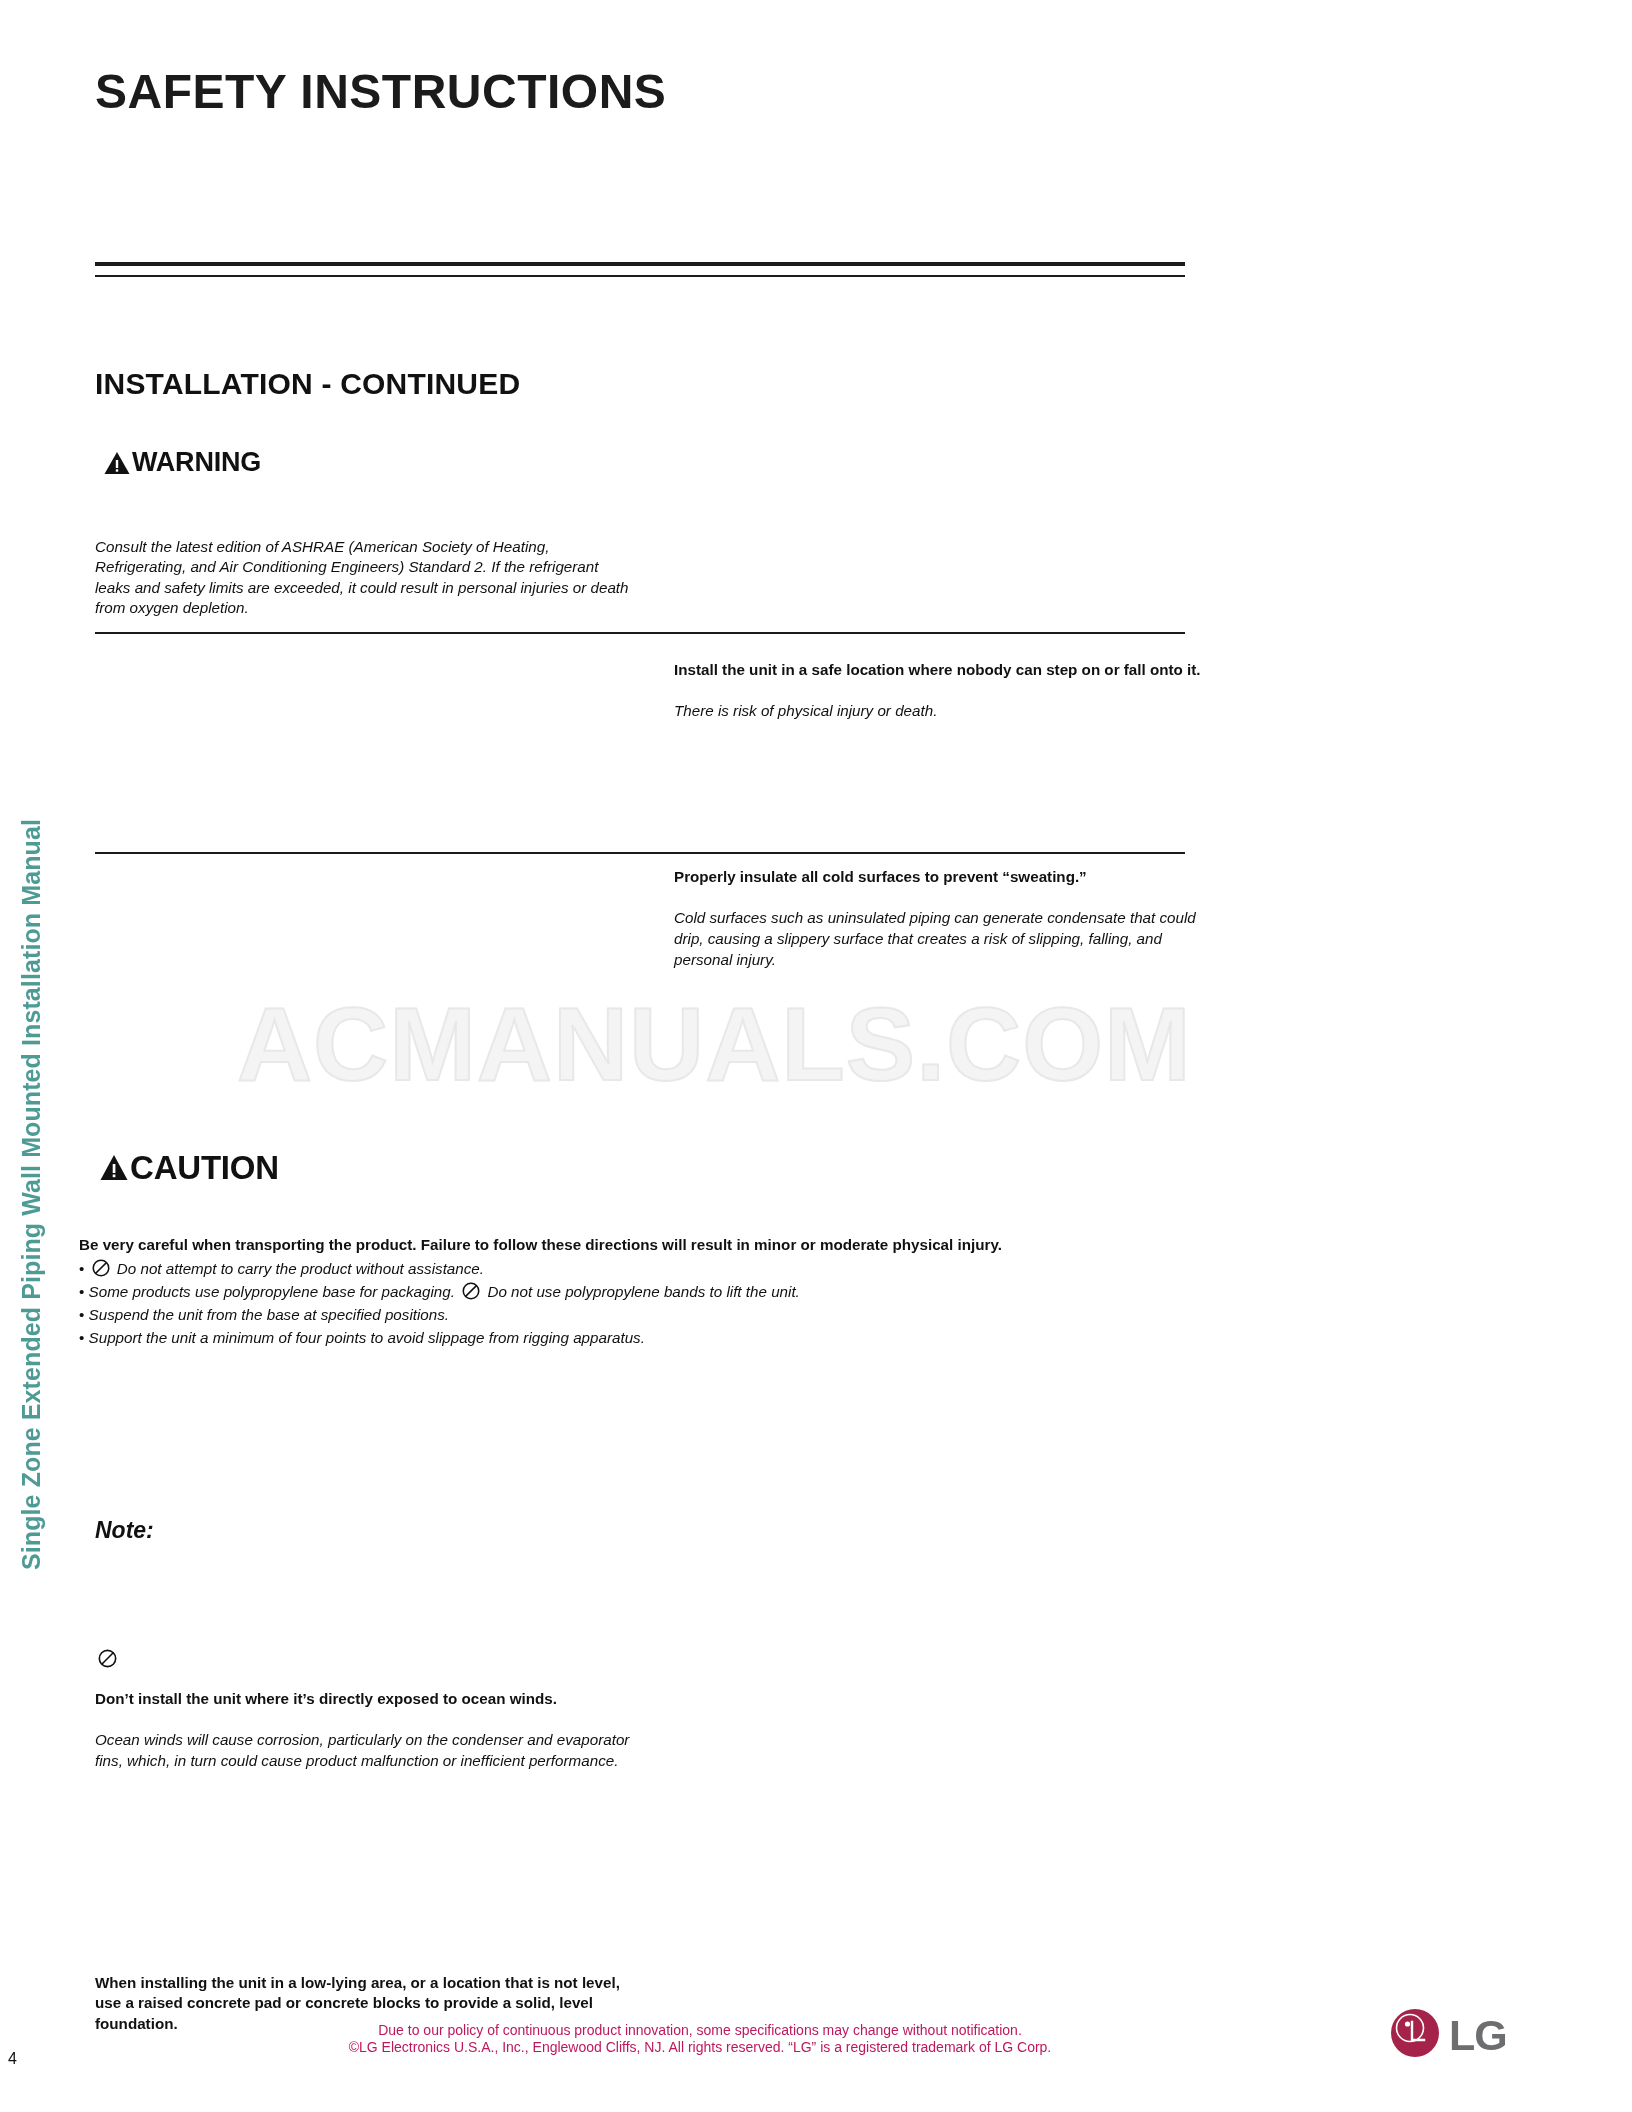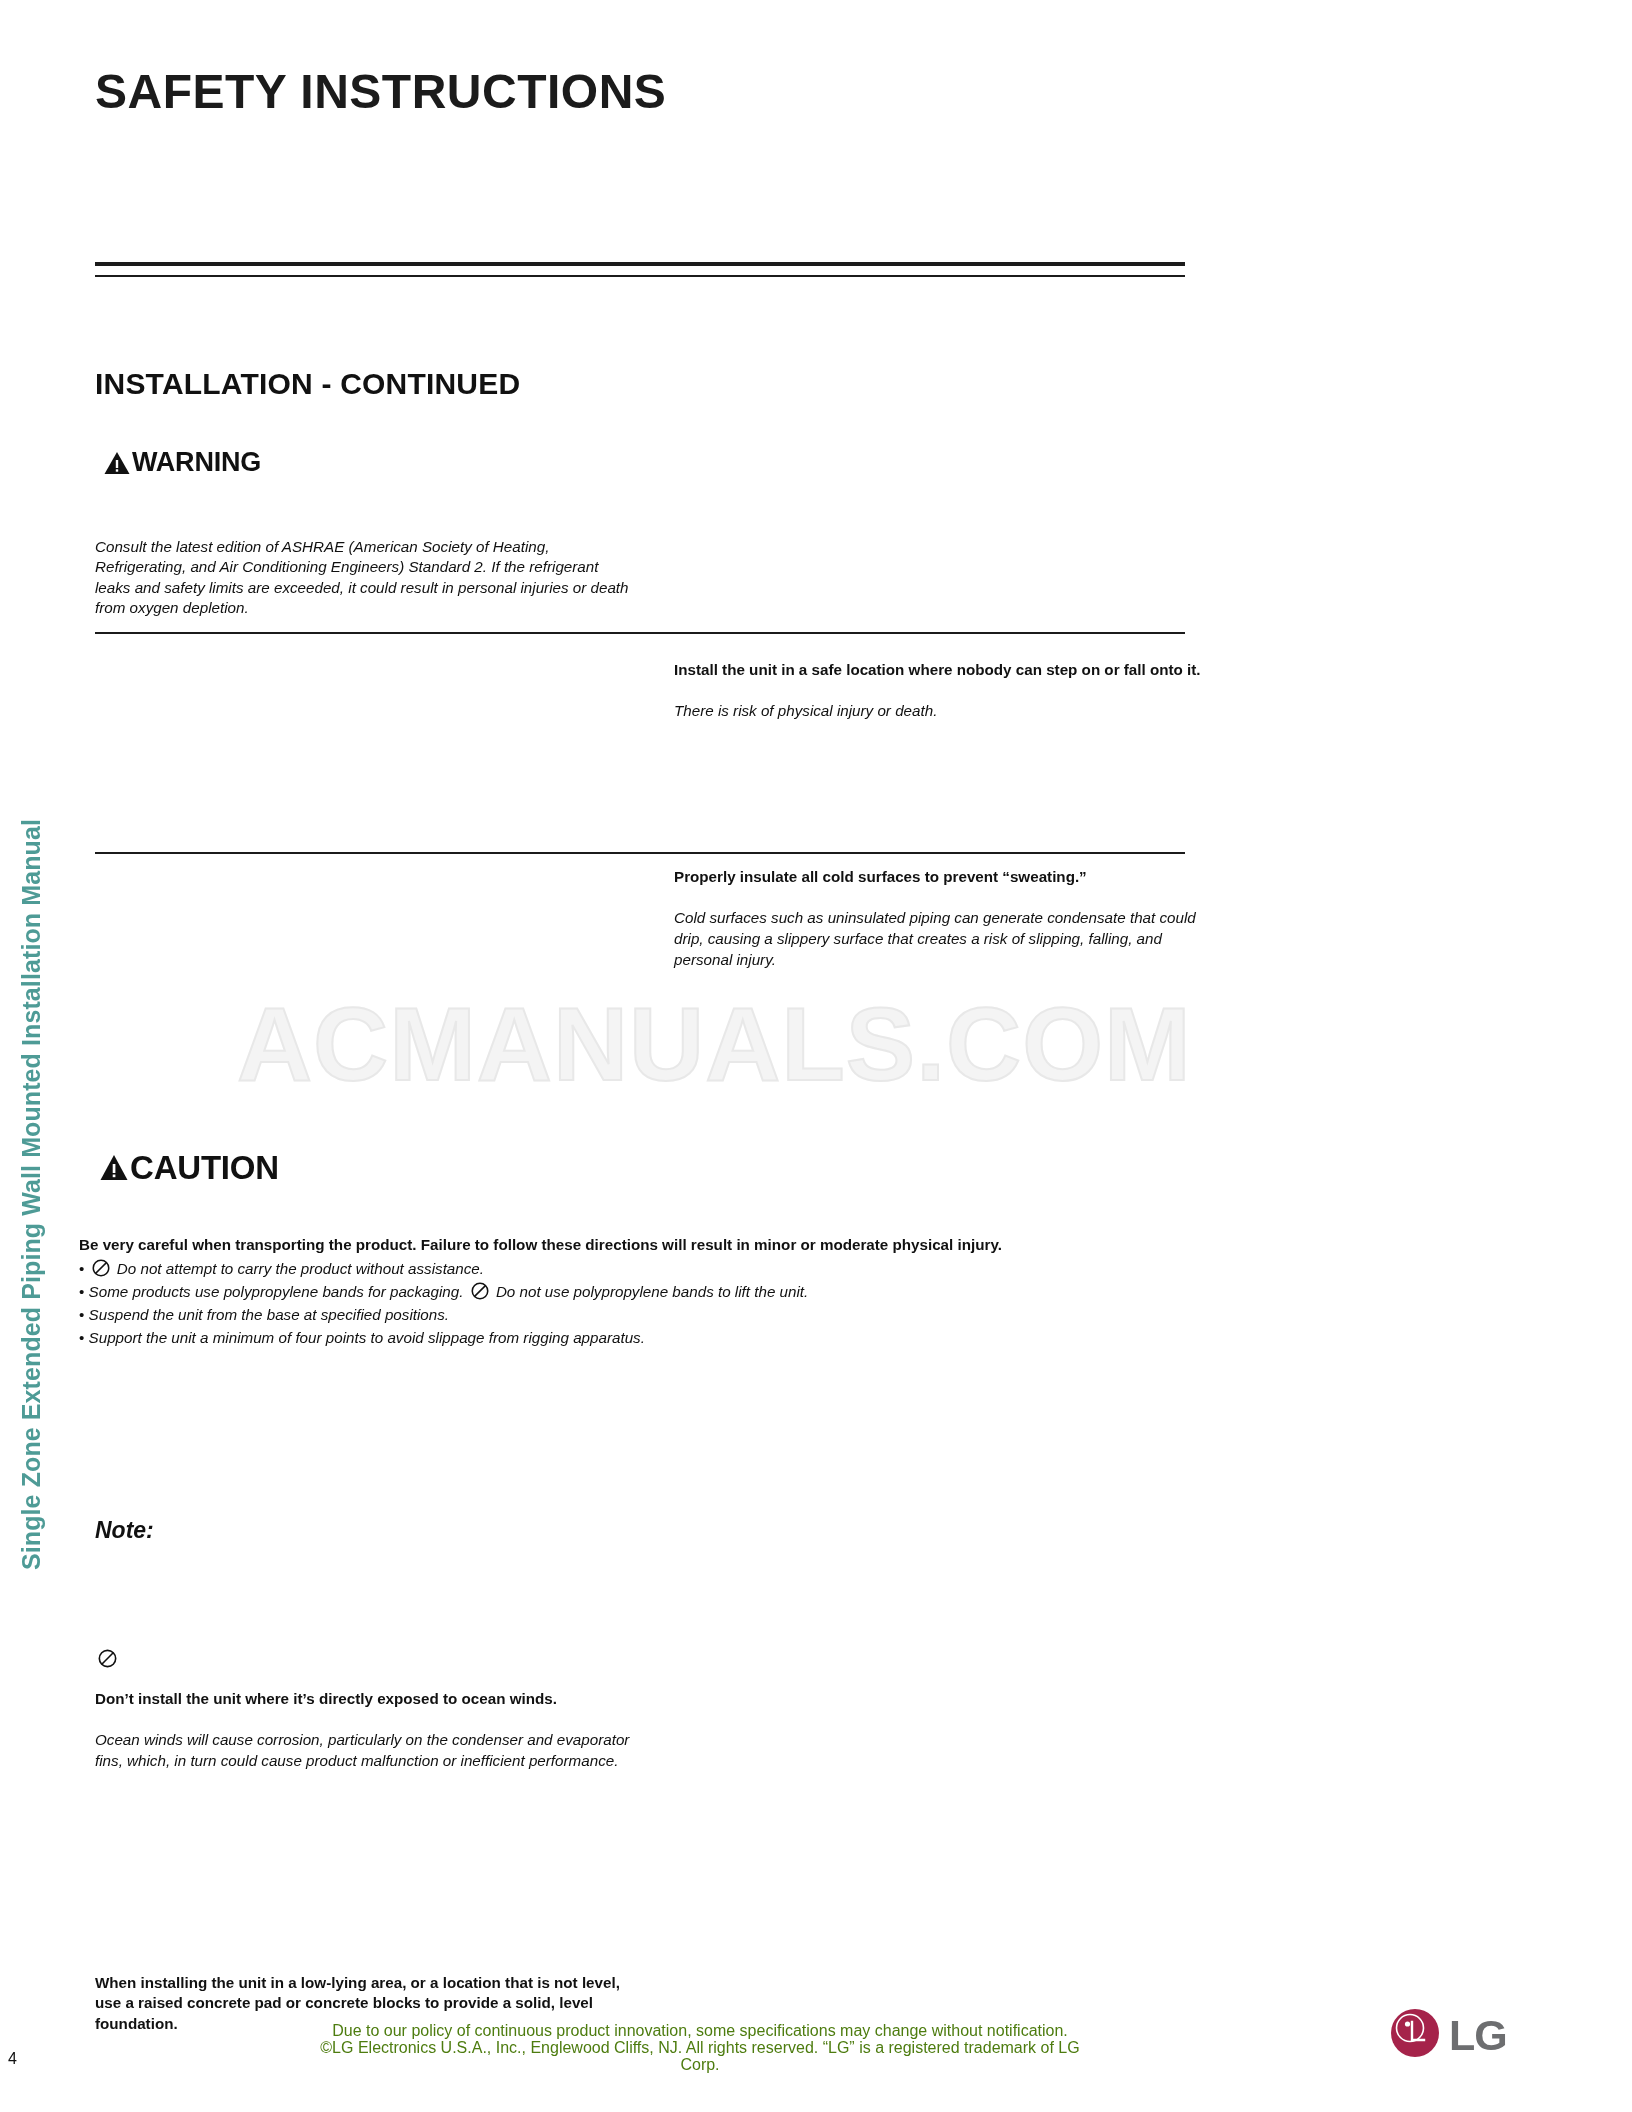--- a/index.html
+++ b/index.html
@@ -165,23 +165,23 @@
     z-index: 0;
   }
 
   
   .footer-note {
     position: absolute;
     left: 300px;
     top: 2022px;
     width: 800px;
     text-align: center;
-    font-size: 16px;
+    font-size: 14px;
     line-height: 17px;
-    color: #4d7c0f;
+    color: #be185d;
   }
   .page-number {
     position: absolute;
     left: 8px;
     top: 2050px;
     font-size: 16px;
   }
   .lg-logo {
     position: absolute;
     left: 1390px;
@@ -263,21 +263,21 @@
         <svg width="18" height="18" viewBox="0 0 20 20" aria-hidden="true">
           <circle cx="10" cy="10" r="8.6" fill="none" stroke="#111111" stroke-width="1.7"></circle>
           <line x1="4" y1="16" x2="16" y2="4" stroke="#111111" stroke-width="1.7"></line>
         </svg>
       </span>
       <span>Do not attempt to carry the product without assistance.</span>
     </div>
 
     <div class="bl">
       <span class="dot">•</span>
-      <span>Some products use polypropylene bands for packaging.</span>
+      <span>Some products use polypropylene base for packaging.</span>
       <span class="noicon">
         <svg width="18" height="18" viewBox="0 0 20 20" aria-hidden="true">
           <circle cx="10" cy="10" r="8.6" fill="none" stroke="#111111" stroke-width="1.7"></circle>
           <line x1="4" y1="16" x2="16" y2="4" stroke="#111111" stroke-width="1.7"></line>
         </svg>
       </span>
       <span>Do not use polypropylene bands to lift the unit.</span>
     </div>
 
     <div class="bl">

